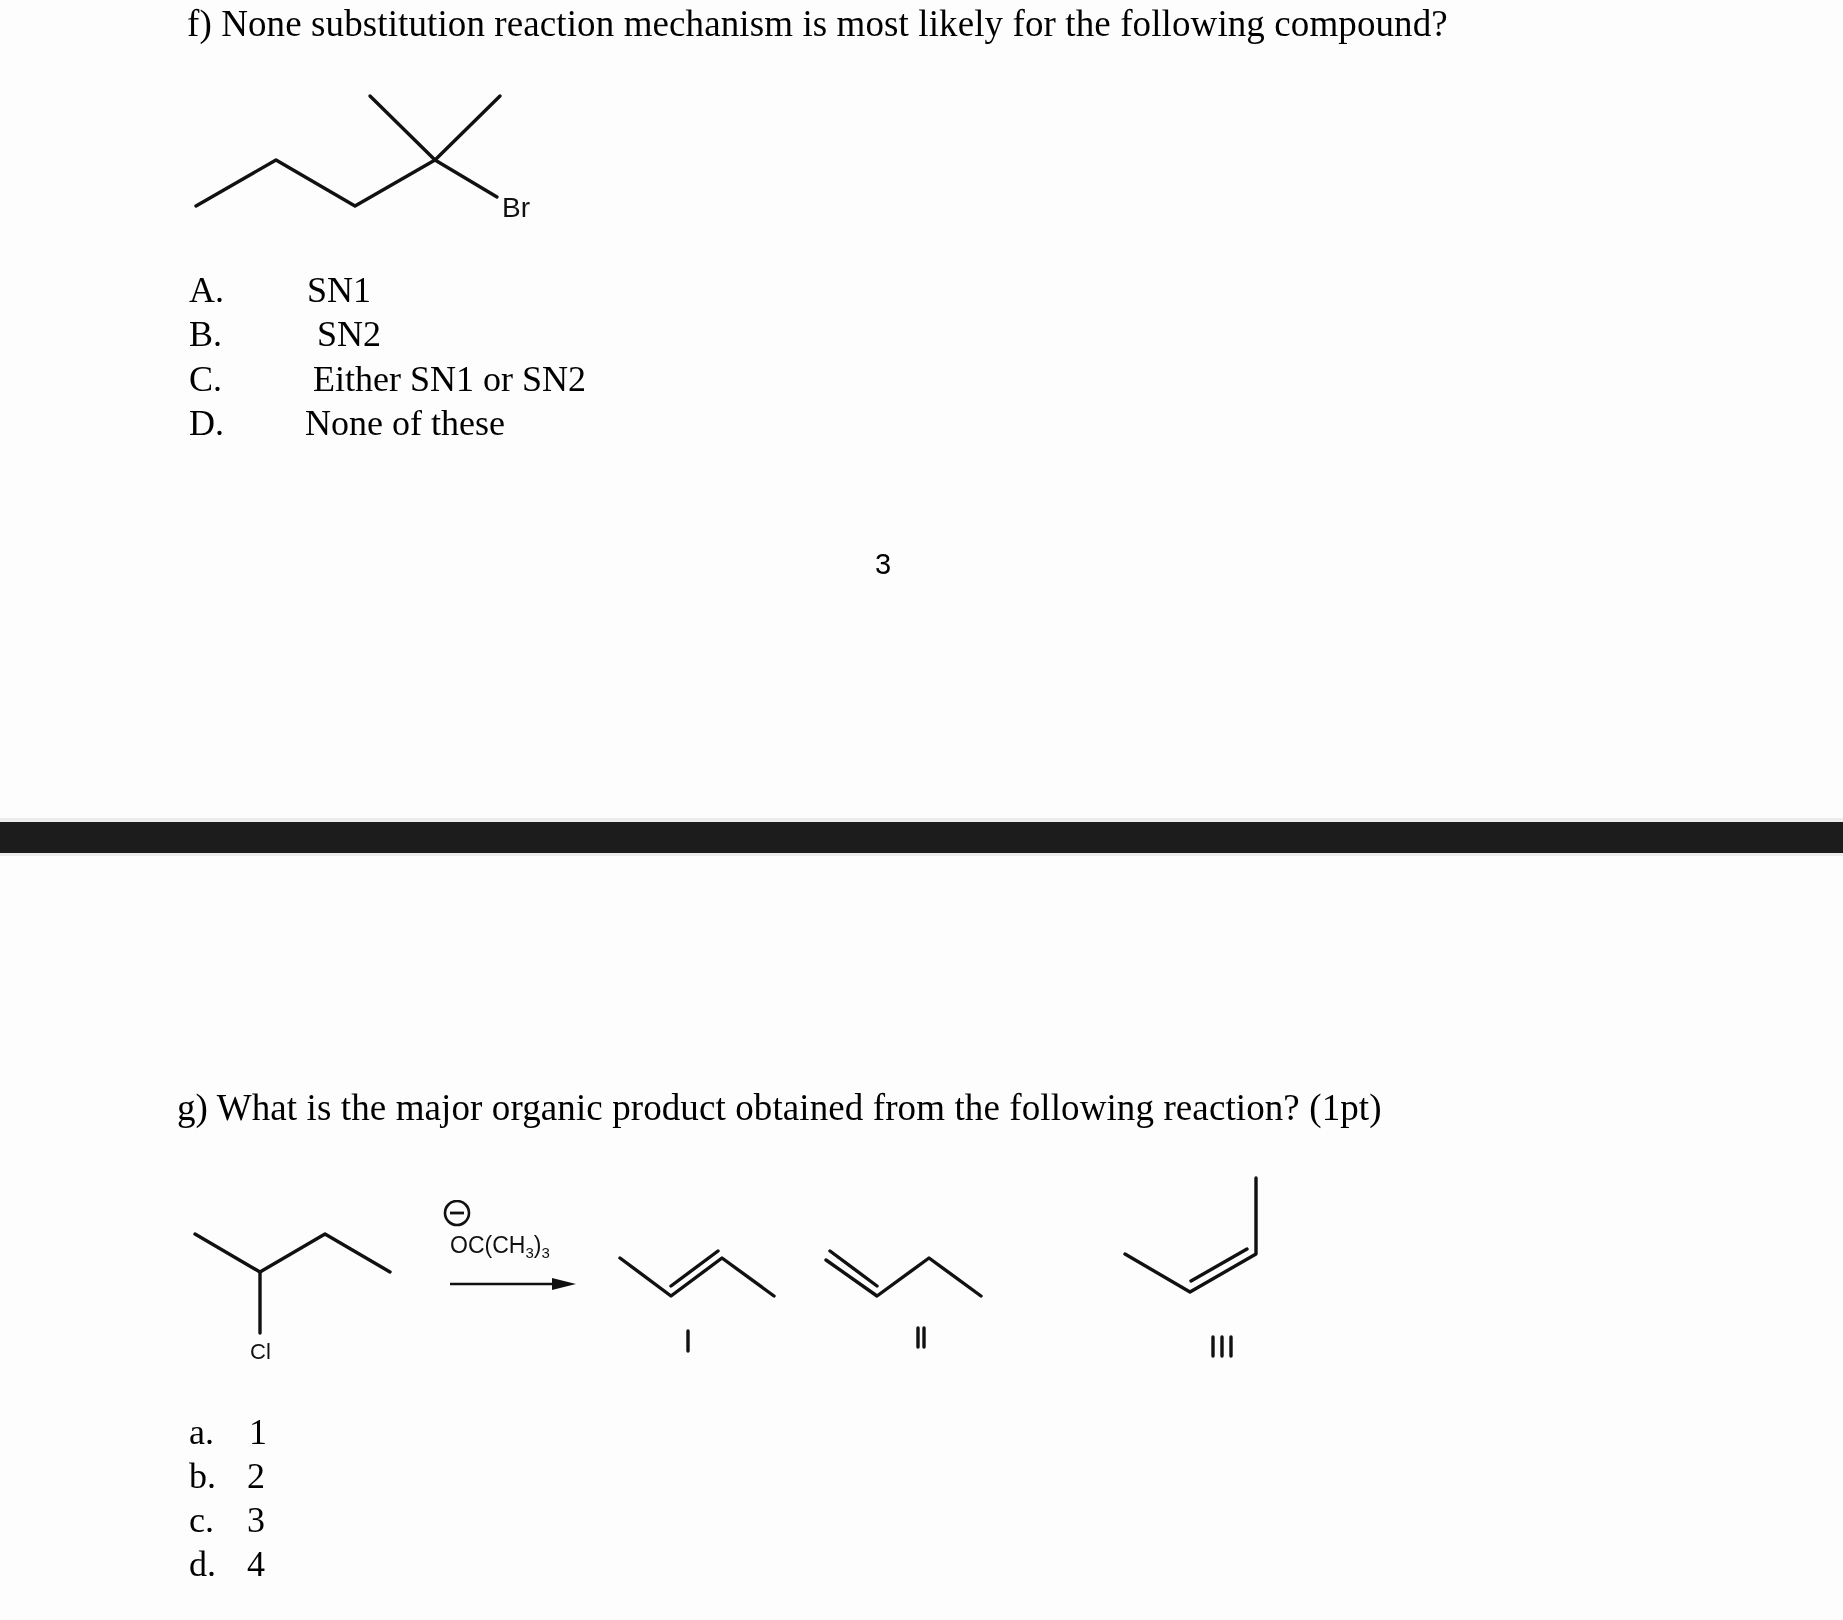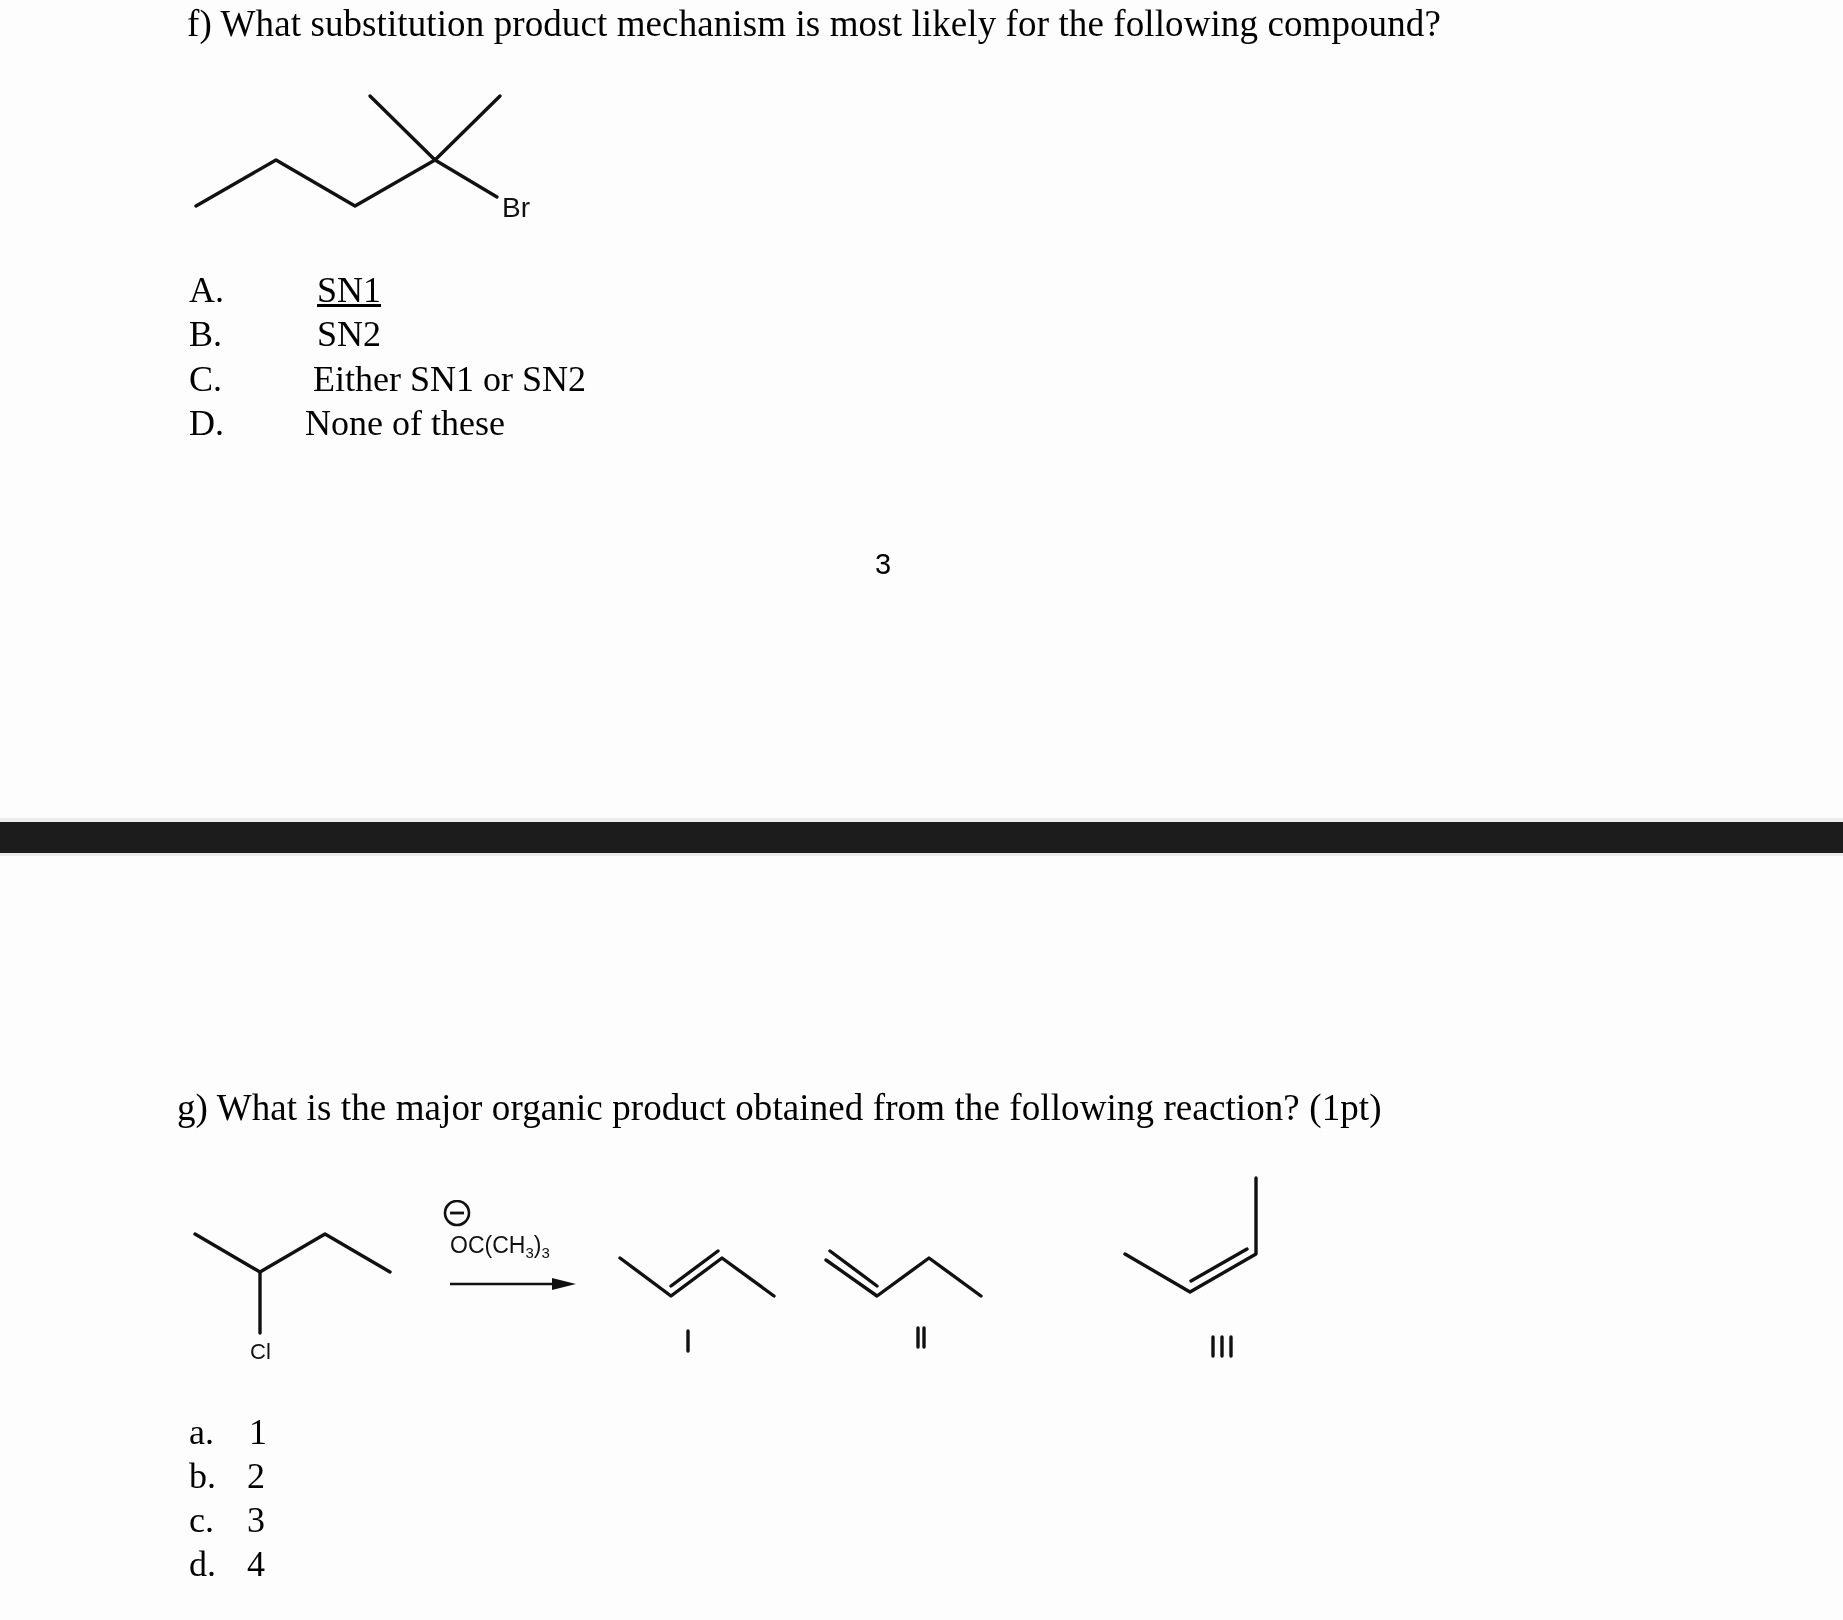--- a/index.html
+++ b/index.html
@@ -21,34 +21,34 @@
     }
     .sep-top { left: 0; width: 1843px; top: 818px; height: 4px; background: #ececec; }
     .sep-bar { left: 0; width: 1843px; top: 822px; height: 31px; background: #1c1c1d; }
     .sep-bot { left: 0; width: 1843px; top: 853px; height: 3px; background: #ececec; }
     svg text { font-family: "Liberation Sans", "DejaVu Sans", sans-serif; }
     .struct line, .struct polyline { stroke: #111; stroke-width: 3.4; fill: none; stroke-linecap: round; stroke-linejoin: round; }
   </style>
 </head>
 <body>
 
-<div class="abs question" style="left:187px; top:2px;">f) What substitution product mechanism is most likely for the following compound?</div>
+<div class="abs question" style="left:187px; top:2px;">f) None substitution reaction mechanism is most likely for the following compound?</div>
 
 <svg class="abs struct" style="left:170px; top:80px;" width="400" height="150" viewBox="0 0 400 150">
   <polyline points="26,126 106,80 185,126 265,80"></polyline>
   <line x1="265" y1="80" x2="200" y2="16"></line>
   <line x1="265" y1="80" x2="330" y2="16"></line>
   <line x1="265" y1="80" x2="327" y2="117"></line>
   <text x="332" y="137" font-size="28" fill="#111">Br</text>
 </svg>
 
 <div>
   <div class="opt-row" style="left:189px; top:268px;">
     <span class="opt-letter">A.</span>
-    <span class="opt-text" style="left:128px;text-decoration:underline;">SN1</span>
+    <span class="opt-text" style="left:118px;">SN1</span>
   </div>
   <div class="opt-row" style="left:189px; top:312px;">
     <span class="opt-letter">B.</span>
     <span class="opt-text" style="left:128px;">SN2</span>
   </div>
   <div class="opt-row" style="left:189px; top:357px;">
     <span class="opt-letter">C.</span>
     <span class="opt-text" style="left:116px;margin-left:8px;">Either SN1 or SN2</span>
   </div>
   <div class="opt-row" style="left:189px; top:401px;">

